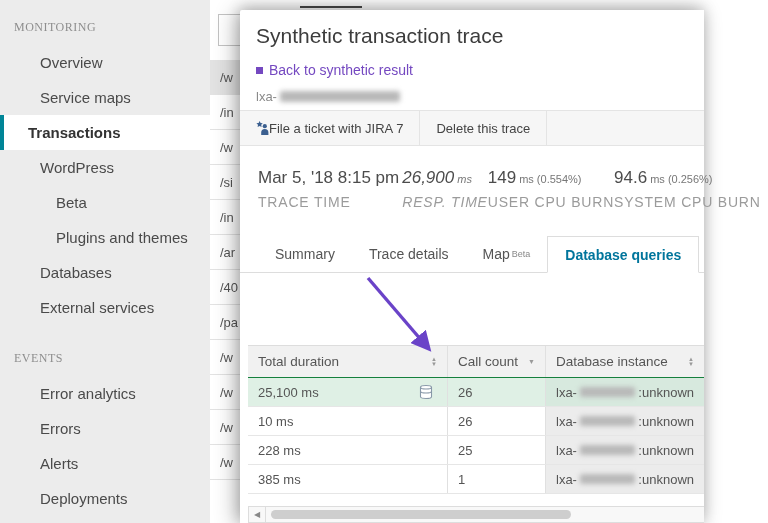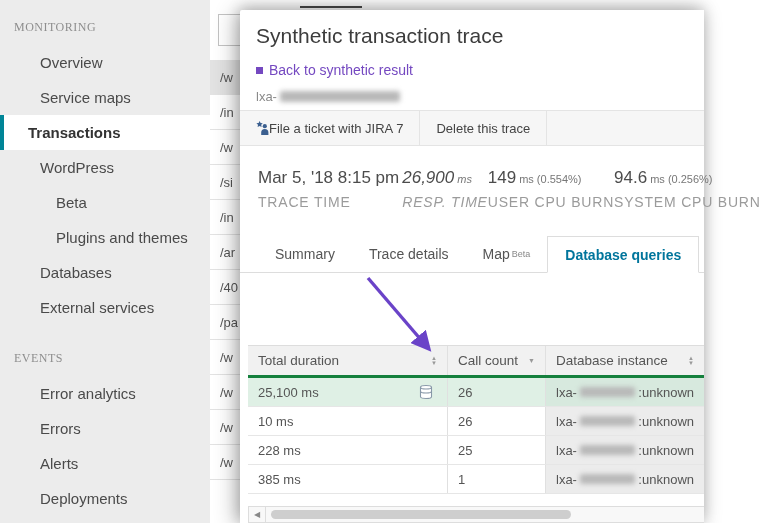--- a/index.html
+++ b/index.html
@@ -50,21 +50,21 @@
   .stat-label { font-size: 14px; color: #9b9b9b; letter-spacing: .8px; margin-top: 6px; white-space: nowrap; }
 
   .tabs { position: absolute; left: 0; right: 0; top: 226px; height: 37px; border-bottom: 1px solid #ddd; display: flex; align-items: stretch; padding-left: 18px; }
   .tab { padding: 0 17px; display: flex; align-items: center; font-size: 14px; color: #555; cursor: pointer; white-space: nowrap; }
   .tab sup { font-size: 9px; color: #888; margin-left: 2px; }
   .tab.active { border: 1px solid #ddd; border-bottom: 1px solid #fff; margin-bottom: -1px; background: #fff; color: #00759c; font-weight: bold; }
 
   
   .qtable { position: absolute; left: 8px; right: 0; top: 335px; font-size: 13px; color: #555; border-top: 1px solid #ddd; }
   .trow { display: grid; grid-template-columns: 199px 98px 1fr; border-bottom: 1px solid #e6e6e6; height: 29px; }
-  .trow.thead { height: 32px; background: #f1f1f1; border-bottom: 3px solid #15803d; font-size: 13.5px; }
+  .trow.thead { height: 32px; background: #f1f1f1; border-bottom: 1px solid #15803d; font-size: 13.5px; }
   .cell { padding: 0 10px; height: 100%; display: flex; align-items: center; overflow: hidden; white-space: nowrap; }
   .cell + .cell { border-left: 1px solid #e0e0e0; }
   .cell.instance { background: #ececec; }
   .trow.hl .cell { background: #dff0e5; }
   .trow.hl .cell.instance { background: #d7e9de; }
   .sort-pair { margin-left: auto; display: flex; flex-direction: column; font-size: 6px; line-height: 5px; color: #999; }
   .sort-single { margin-left: auto; font-size: 7px; color: #999; }
   .db-icon-wrap { margin-left: auto; margin-right: 4px; display: flex; align-items: center; }
 
   

